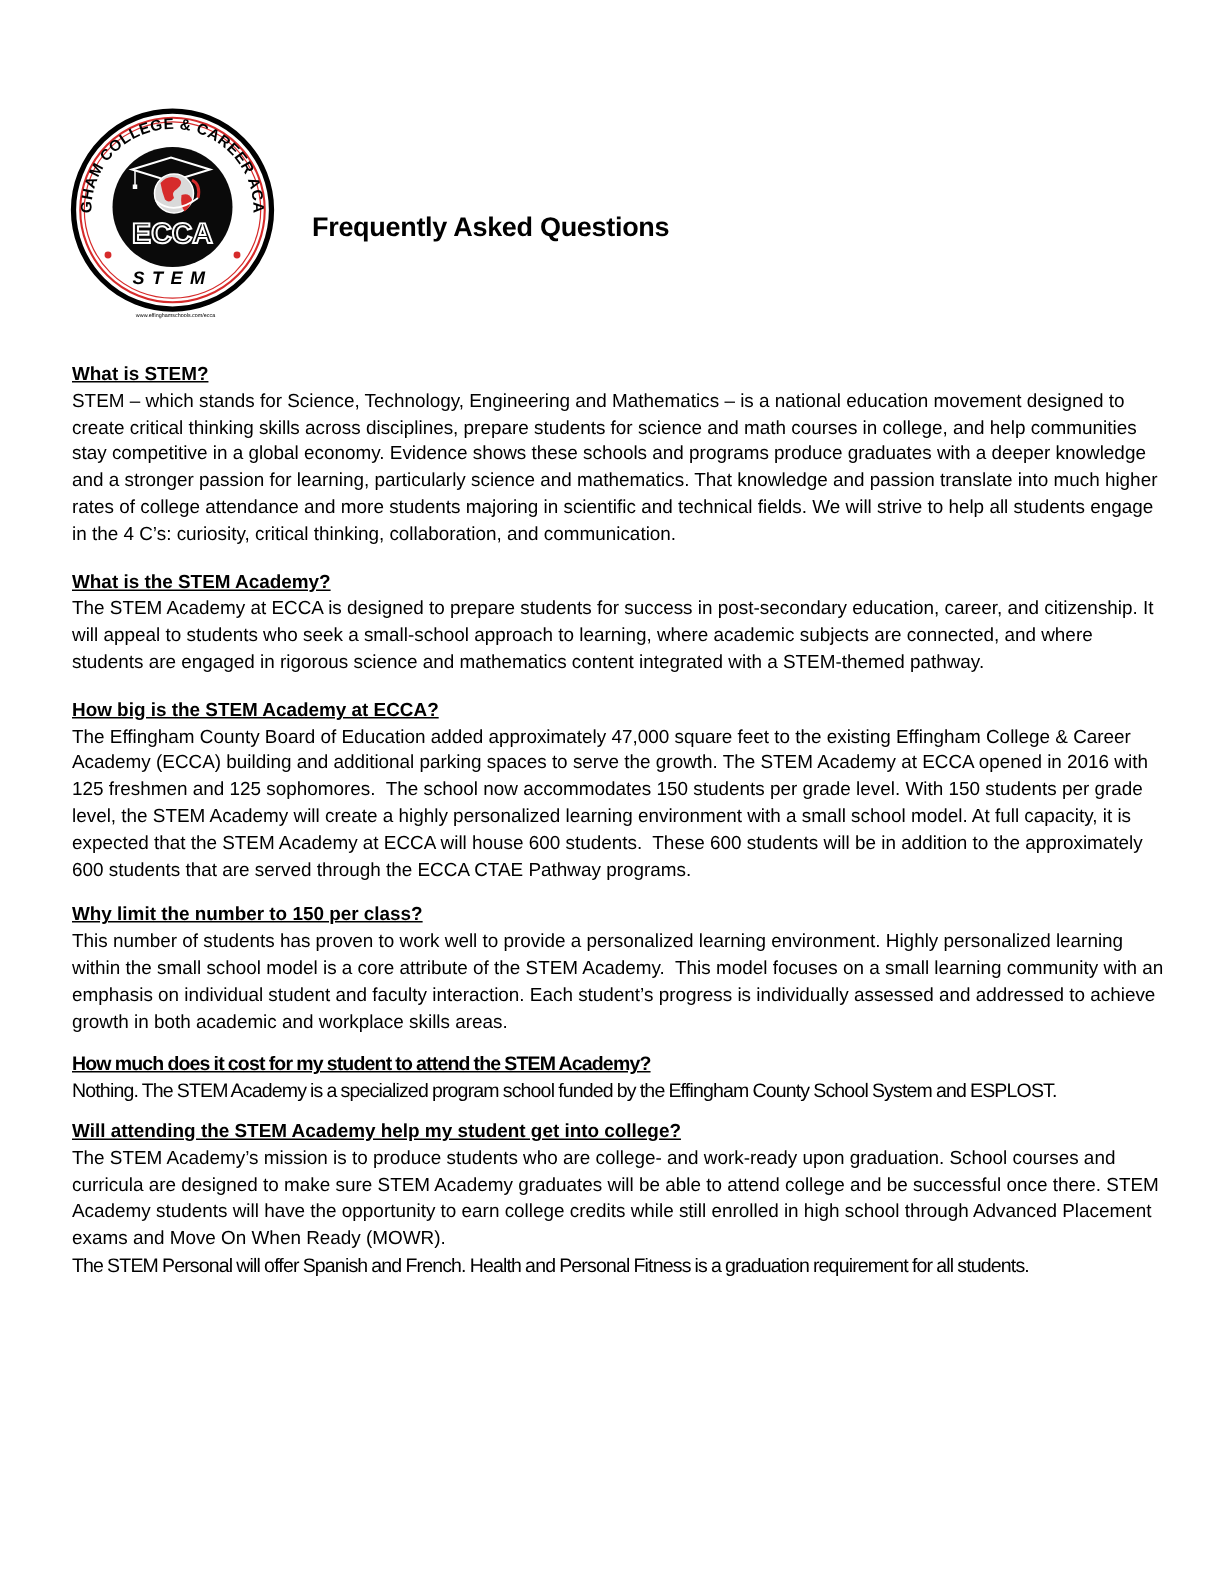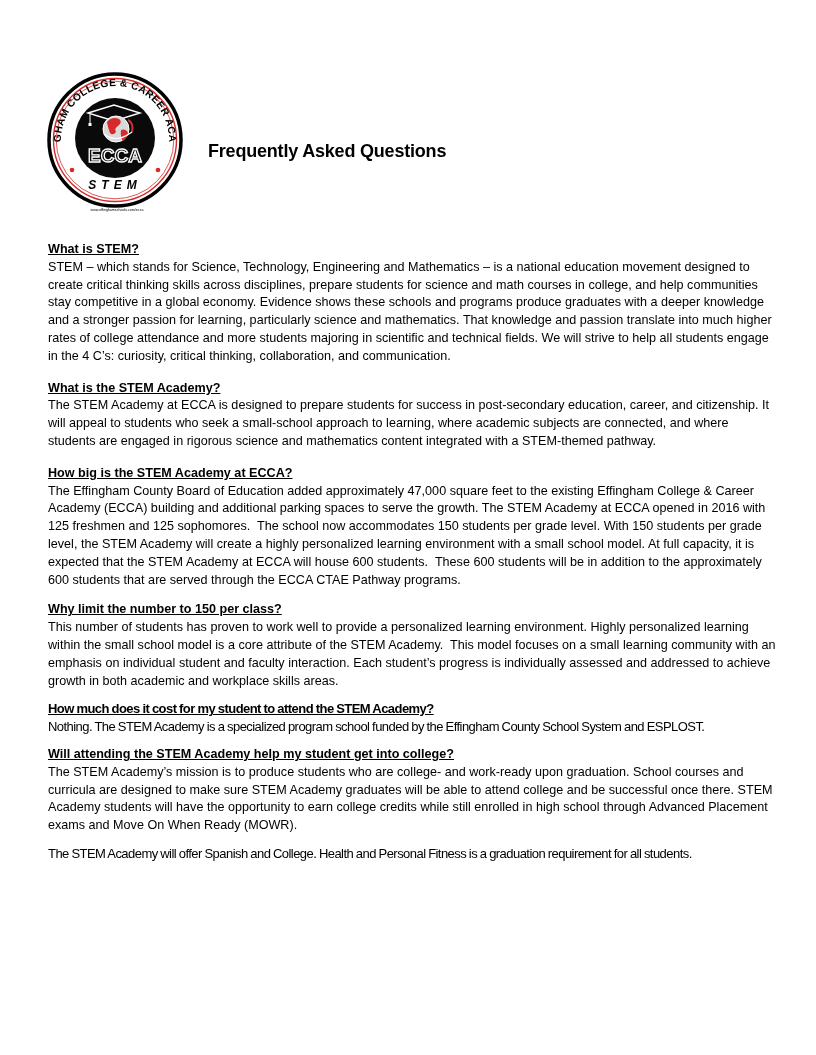--- a/index.html
+++ b/index.html
@@ -12,21 +12,21 @@
     .content { position: absolute; left: 48px; top: 241px; width: 730px; }
     .faq { margin: 0; }
     .question { font-weight: bold; text-decoration: underline; font-size: 12.6px; line-height: 17.8px;
                 margin: 0; color: #000; }
     .answer { font-size: 12.6px; line-height: 17.8px; margin: 0; color: #000; }
     .faq-1 { margin-bottom: 14px; }
     .faq-2 { margin-bottom: 14px; }
     .faq-3 { margin-bottom: 12px; }
     .faq-4 { margin-bottom: 10px; }
     .faq-5 { margin-bottom: 10px; }
-    .faq-6 { margin-bottom: 10px; }
+    .faq-6 { }
     .condensed .question, .condensed .answer { font-size: 13px; letter-spacing: -0.55px; word-spacing: -0.4px; }
   </style>
 </head>
 <body>
 
 <div class="logo">
   <svg width="142" height="142" viewBox="0 0 142 142">
     <defs>
       <path id="ringTextPath" d="M 71 71 m -54 0 a 54 54 0 1 1 108 0" fill="none"></path>
     </defs>
@@ -89,15 +89,15 @@
   </div>
   <div class="faq faq-5 condensed">
     <p class="question">How much does it cost for my student to attend the STEM Academy?</p>
     <p class="answer">Nothing. The STEM Academy is a specialized program school funded by the Effingham County School System and ESPLOST.</p>
   </div>
   <div class="faq faq-6">
     <p class="question">Will attending the STEM Academy help my student get into college?</p>
     <p class="answer">The STEM Academy’s mission is to produce students who are college- and work-ready upon graduation. School courses and curricula are designed to make sure STEM Academy graduates will be able to attend college and be successful once there. STEM Academy students will have the opportunity to earn college credits while still enrolled in high school through Advanced Placement exams and Move On When Ready (MOWR).</p>
   </div>
   <div class="faq faq-7 condensed">
-    <p class="answer">The STEM Academy will offer Spanish and College.  Health and Personal Fitness is a graduation requirement for all students.</p>
+    <p class="answer">The STEM Personal will offer Spanish and French.  Health and Personal Fitness is a graduation requirement for all students.</p>
   </div>
 </div>
 
 </body></html>

